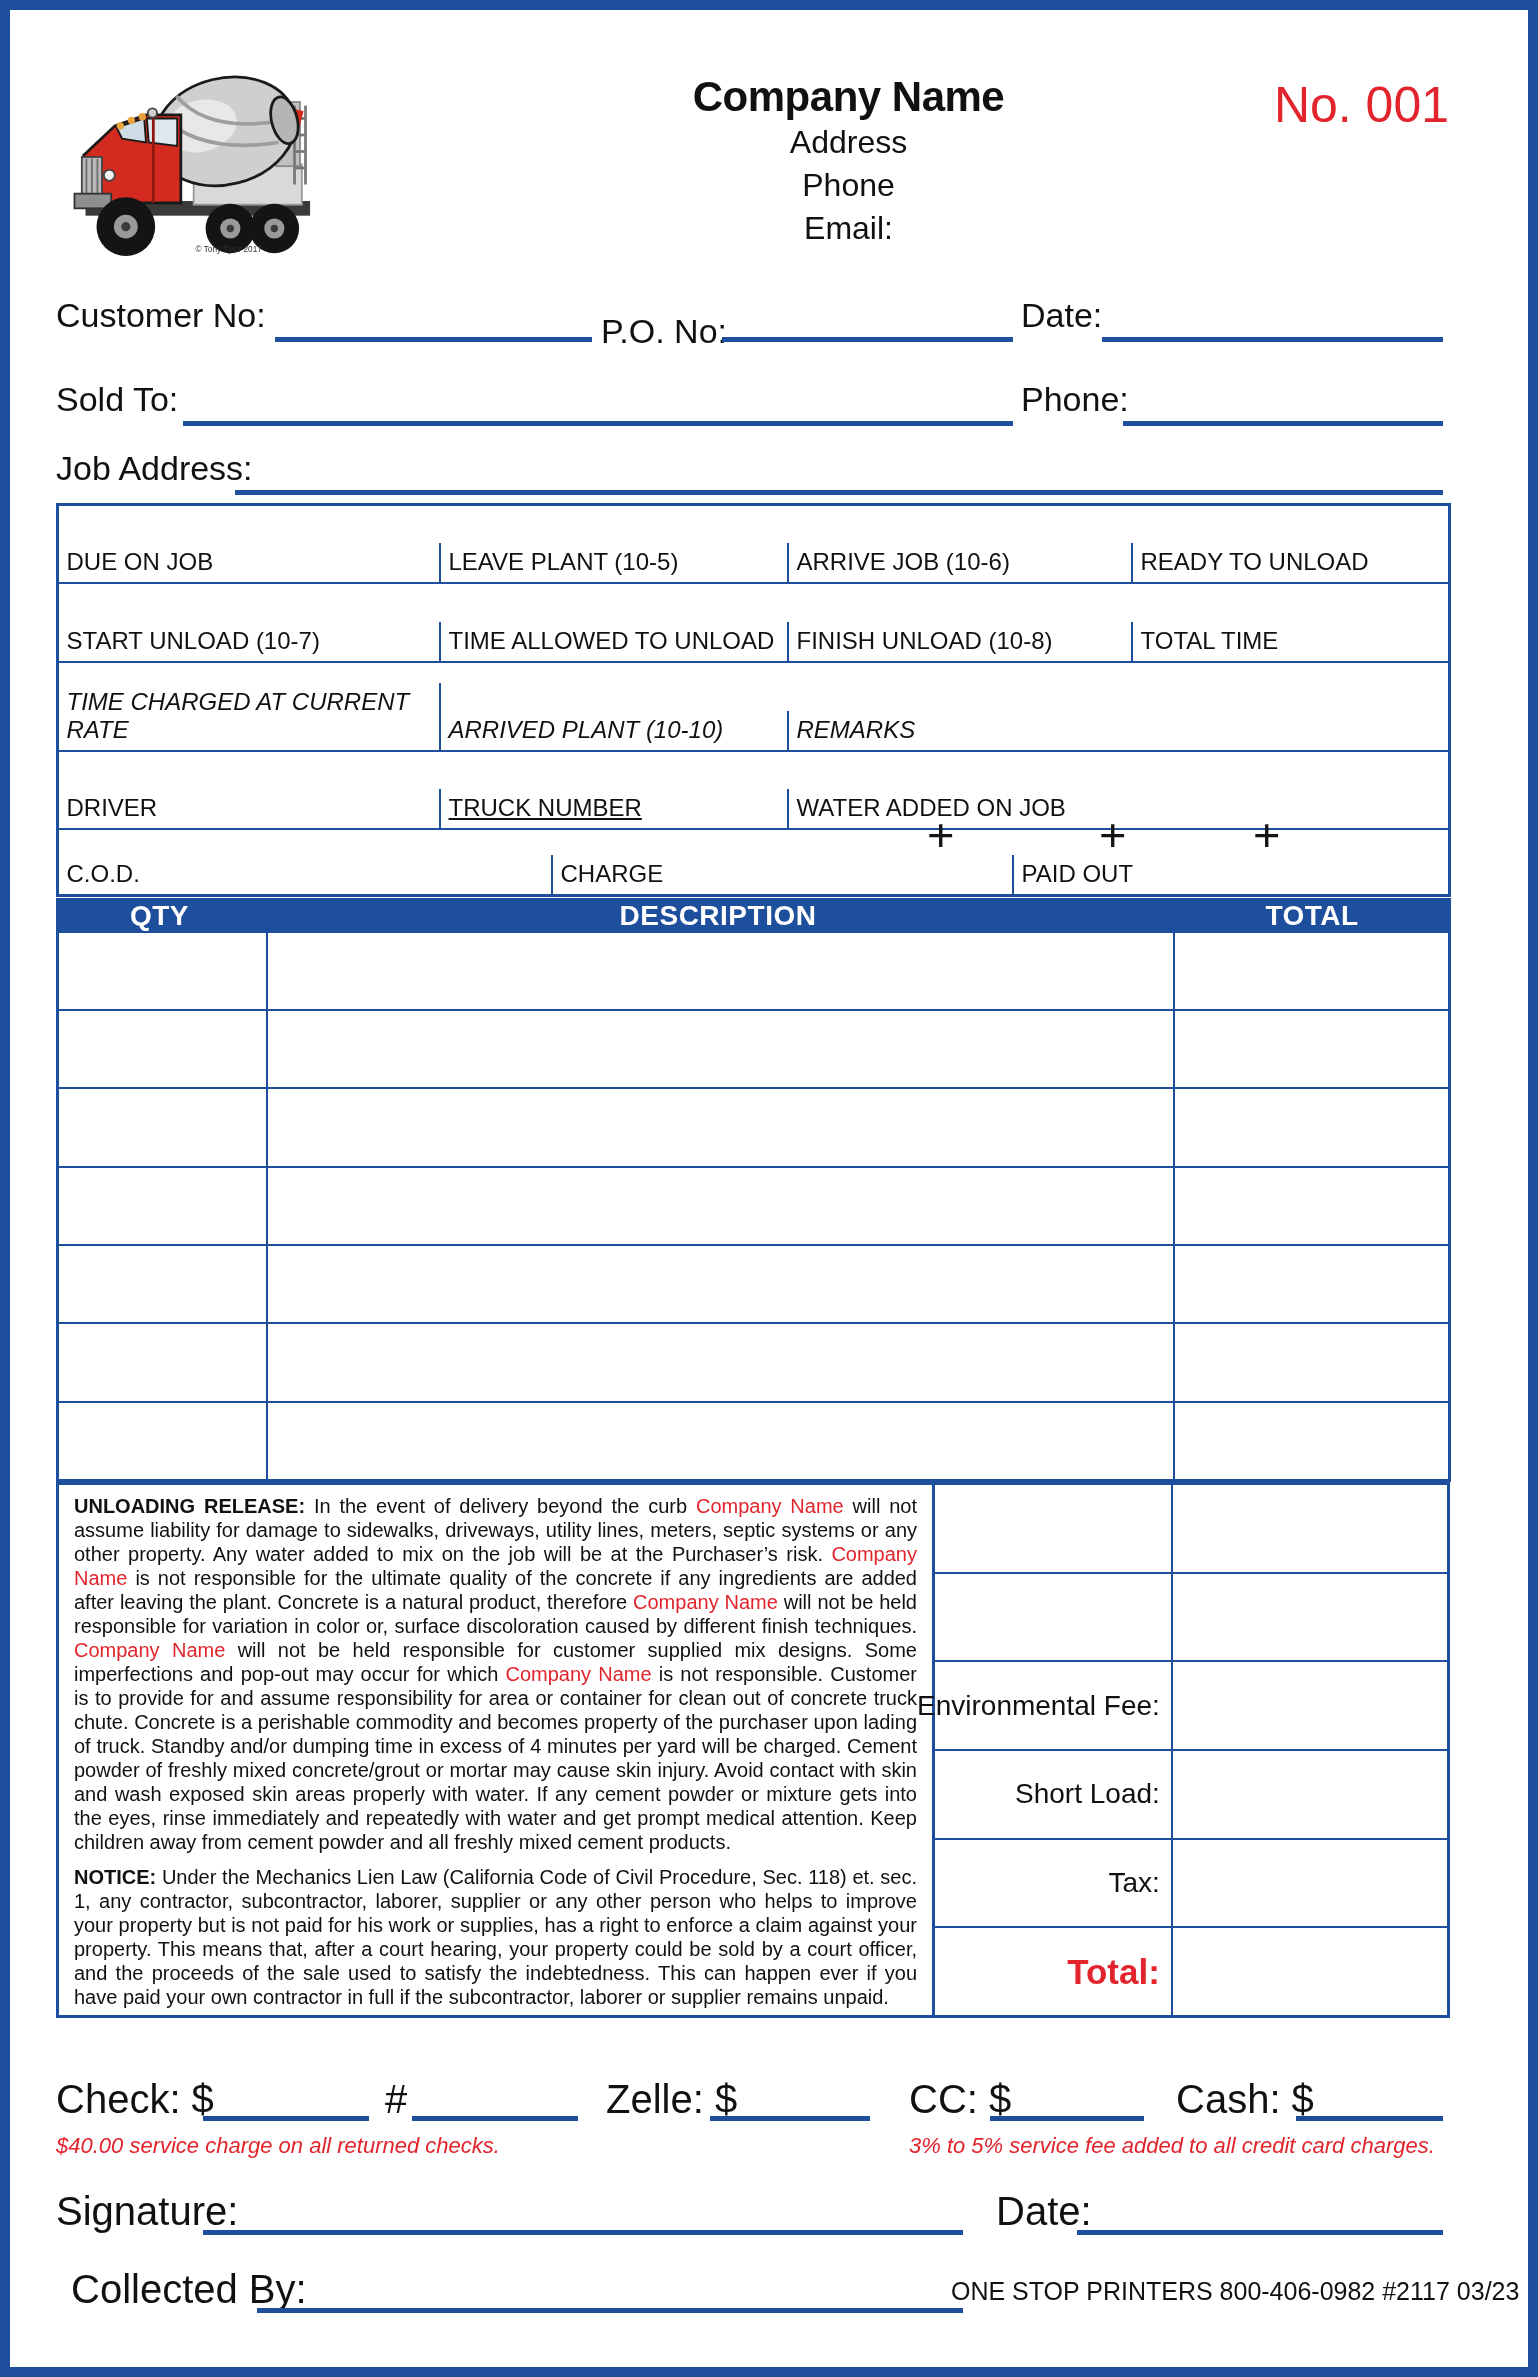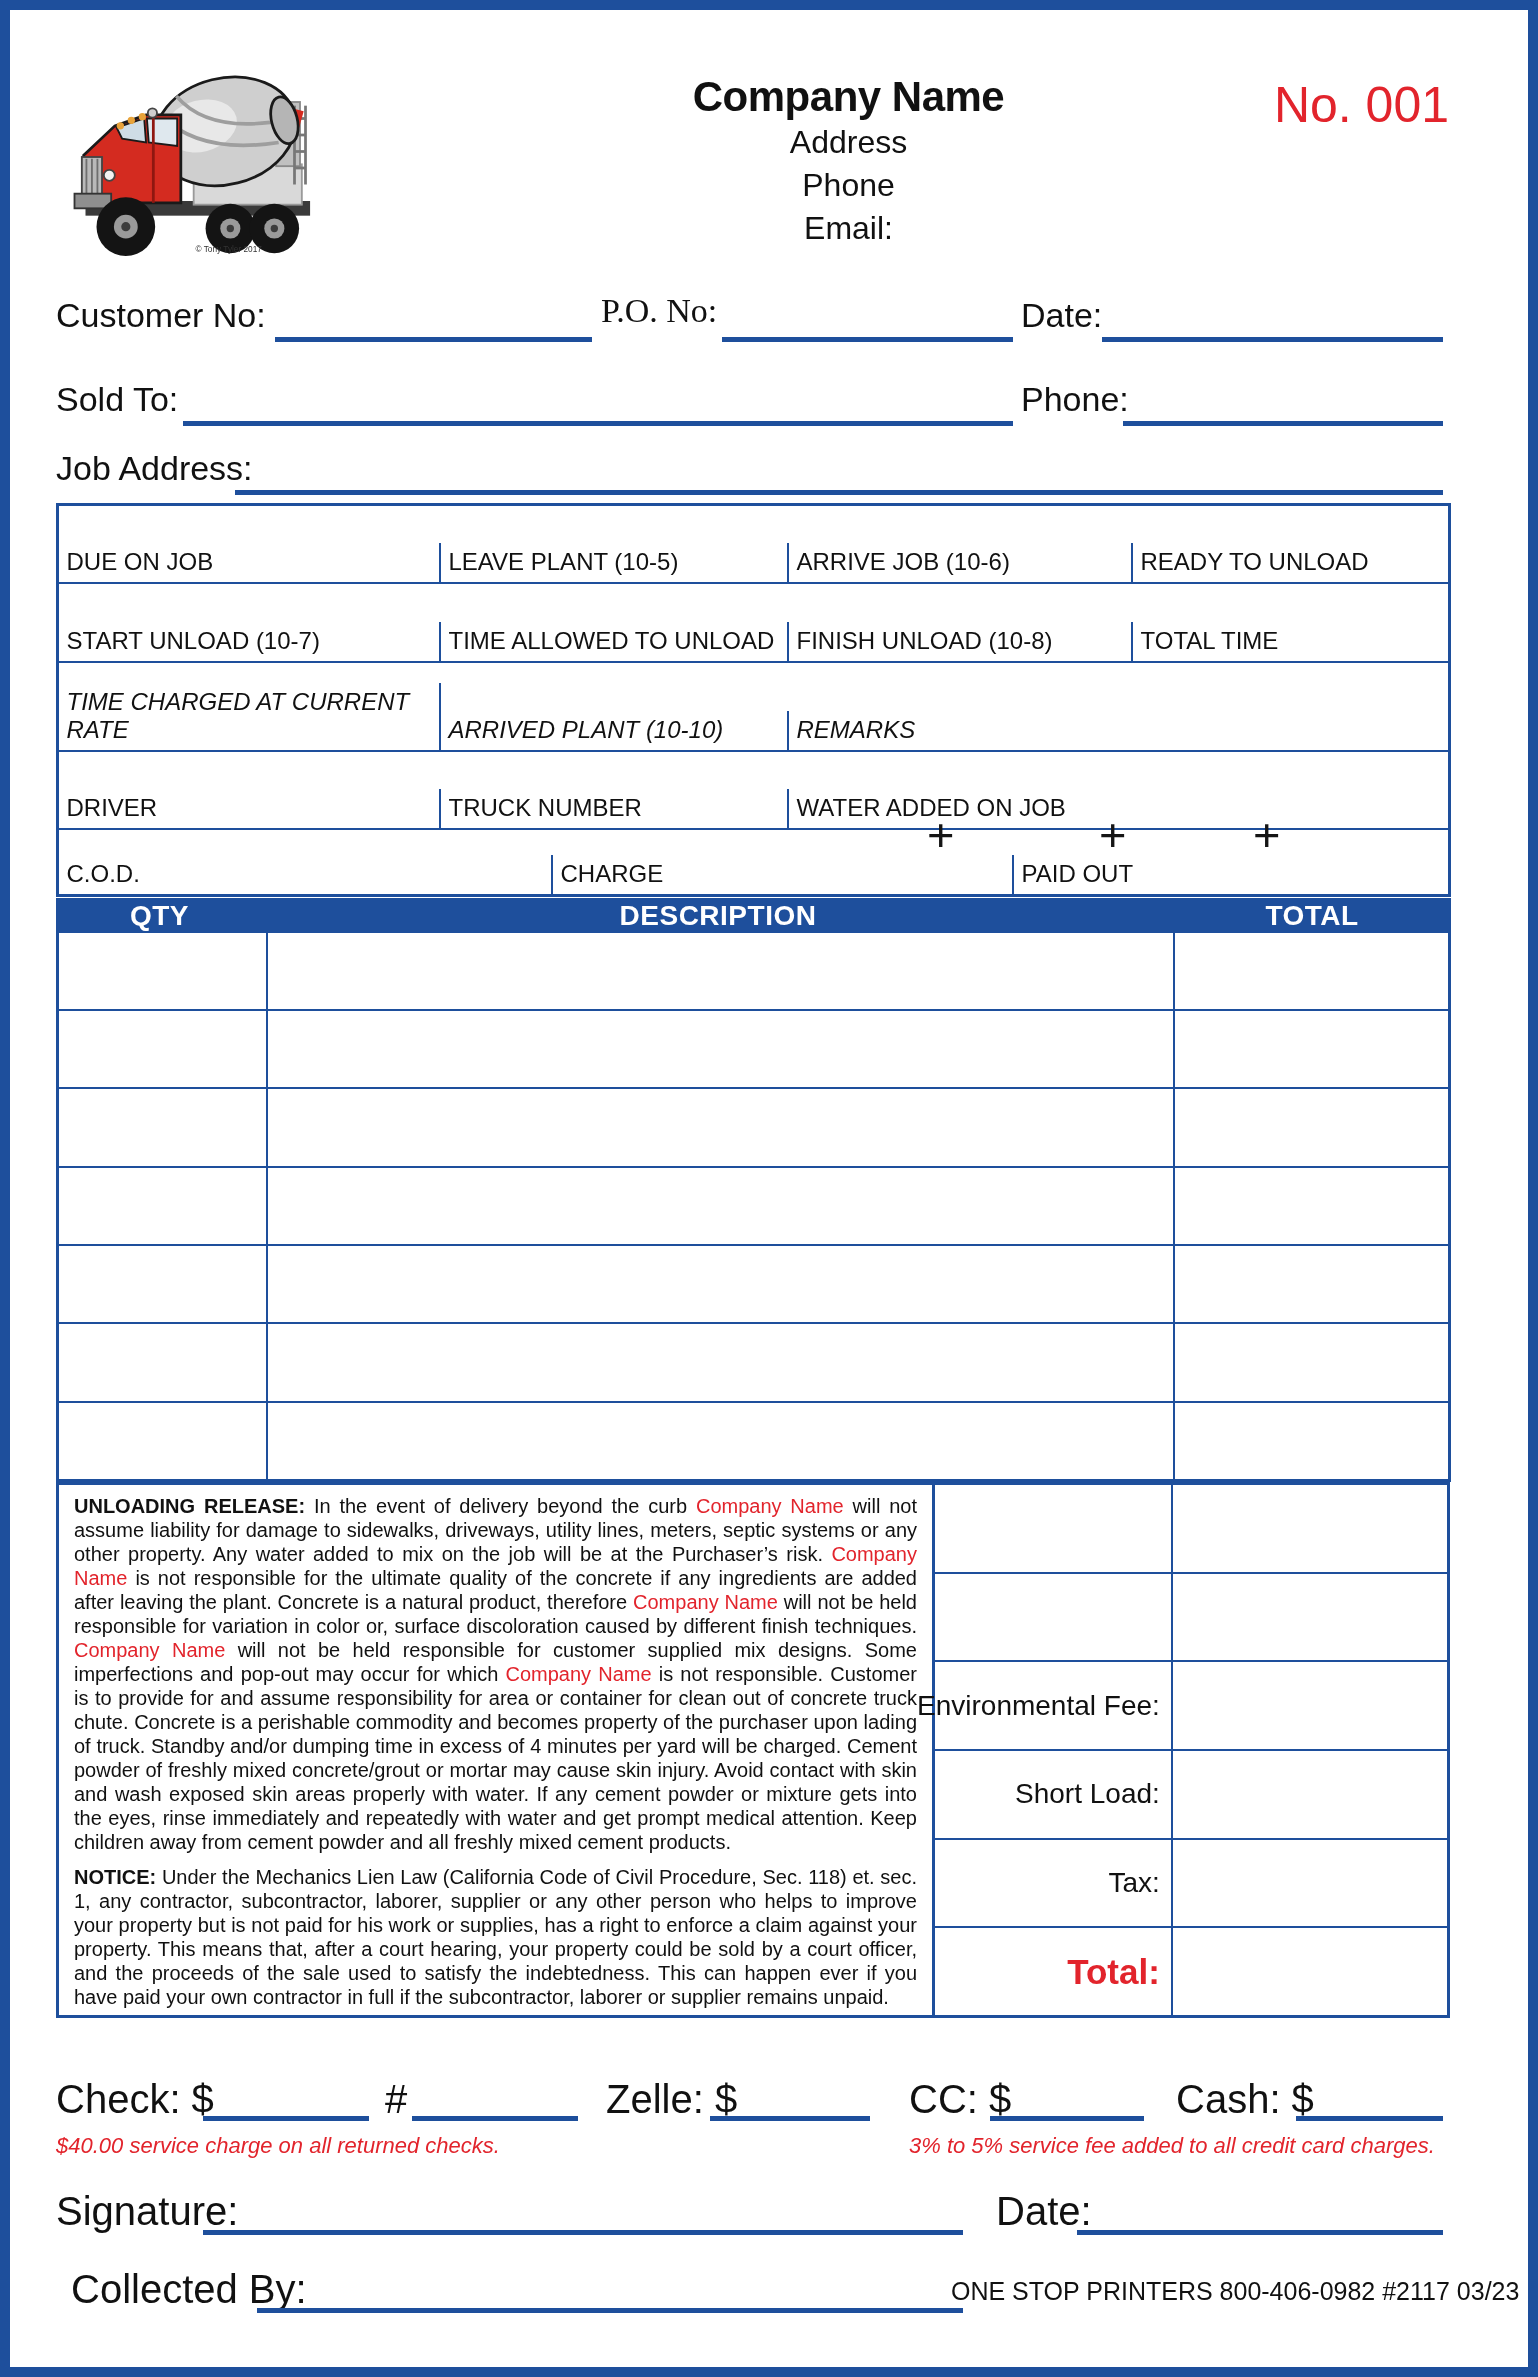--- a/index.html
+++ b/index.html
@@ -124,21 +124,21 @@
   <div class="co-block">
     <div class="co-name">Company Name</div>
     <div class="co-line">Address</div>
     <div class="co-line">Phone</div>
     <div class="co-line">Email:</div>
   </div>
   <div class="doc-no">No. 001</div>
 
   <div class="lbl" style="left:56px;top:296px;">Customer No:</div>
   <div class="fill" style="left:275px;top:337px;width:317px;"></div>
-  <div class="lbl" style="left:601px;top:292px;font-family:Liberation Serif, serif;">P.O. No:</div>
+  <div class="lbl" style="left:601px;top:312px;">P.O. No:</div>
   <div class="fill" style="left:722px;top:337px;width:291px;"></div>
   <div class="lbl" style="left:1021px;top:296px;">Date:</div>
   <div class="fill" style="left:1102px;top:337px;width:341px;"></div>
 
   <div class="lbl" style="left:56px;top:380px;">Sold To:</div>
   <div class="fill" style="left:183px;top:421px;width:830px;"></div>
   <div class="lbl" style="left:1021px;top:380px;">Phone:</div>
   <div class="fill" style="left:1123px;top:421px;width:320px;"></div>
 
   <div class="lbl" style="left:56px;top:449px;">Job Address:</div>
@@ -157,21 +157,21 @@
       <div class="tcell" style="width:344px;">FINISH UNLOAD (10-8)</div>
       <div class="tcell">TOTAL TIME</div>
     </div>
     <div class="trow" style="height:89px;font-style:italic;">
       <div class="tcell" style="width:382px;">TIME CHARGED AT CURRENT RATE</div>
       <div class="tcell" style="width:348px;">ARRIVED PLANT (10-10)</div>
       <div class="tcell">REMARKS</div>
     </div>
     <div class="trow" style="height:78px;">
       <div class="tcell" style="width:382px;">DRIVER</div>
-      <div class="tcell" style="width:348px;">TRUCK NUMBER</div>
+      <div class="tcell" style="width:348px;text-decoration:underline;">TRUCK NUMBER</div>
       <div class="tcell">
         <span>WATER ADDED ON JOB</span>
         <span class="plus" style="left:138px;top:18.6px;">+</span>
         <span class="plus" style="left:310px;top:18.6px;">+</span>
         <span class="plus" style="left:464px;top:18.6px;">+</span>
       </div>
     </div>
     <div class="trow" style="flex:1;">
       <div class="tcell" style="width:494px;">C.O.D.</div>
       <div class="tcell" style="width:461px;">CHARGE</div>

